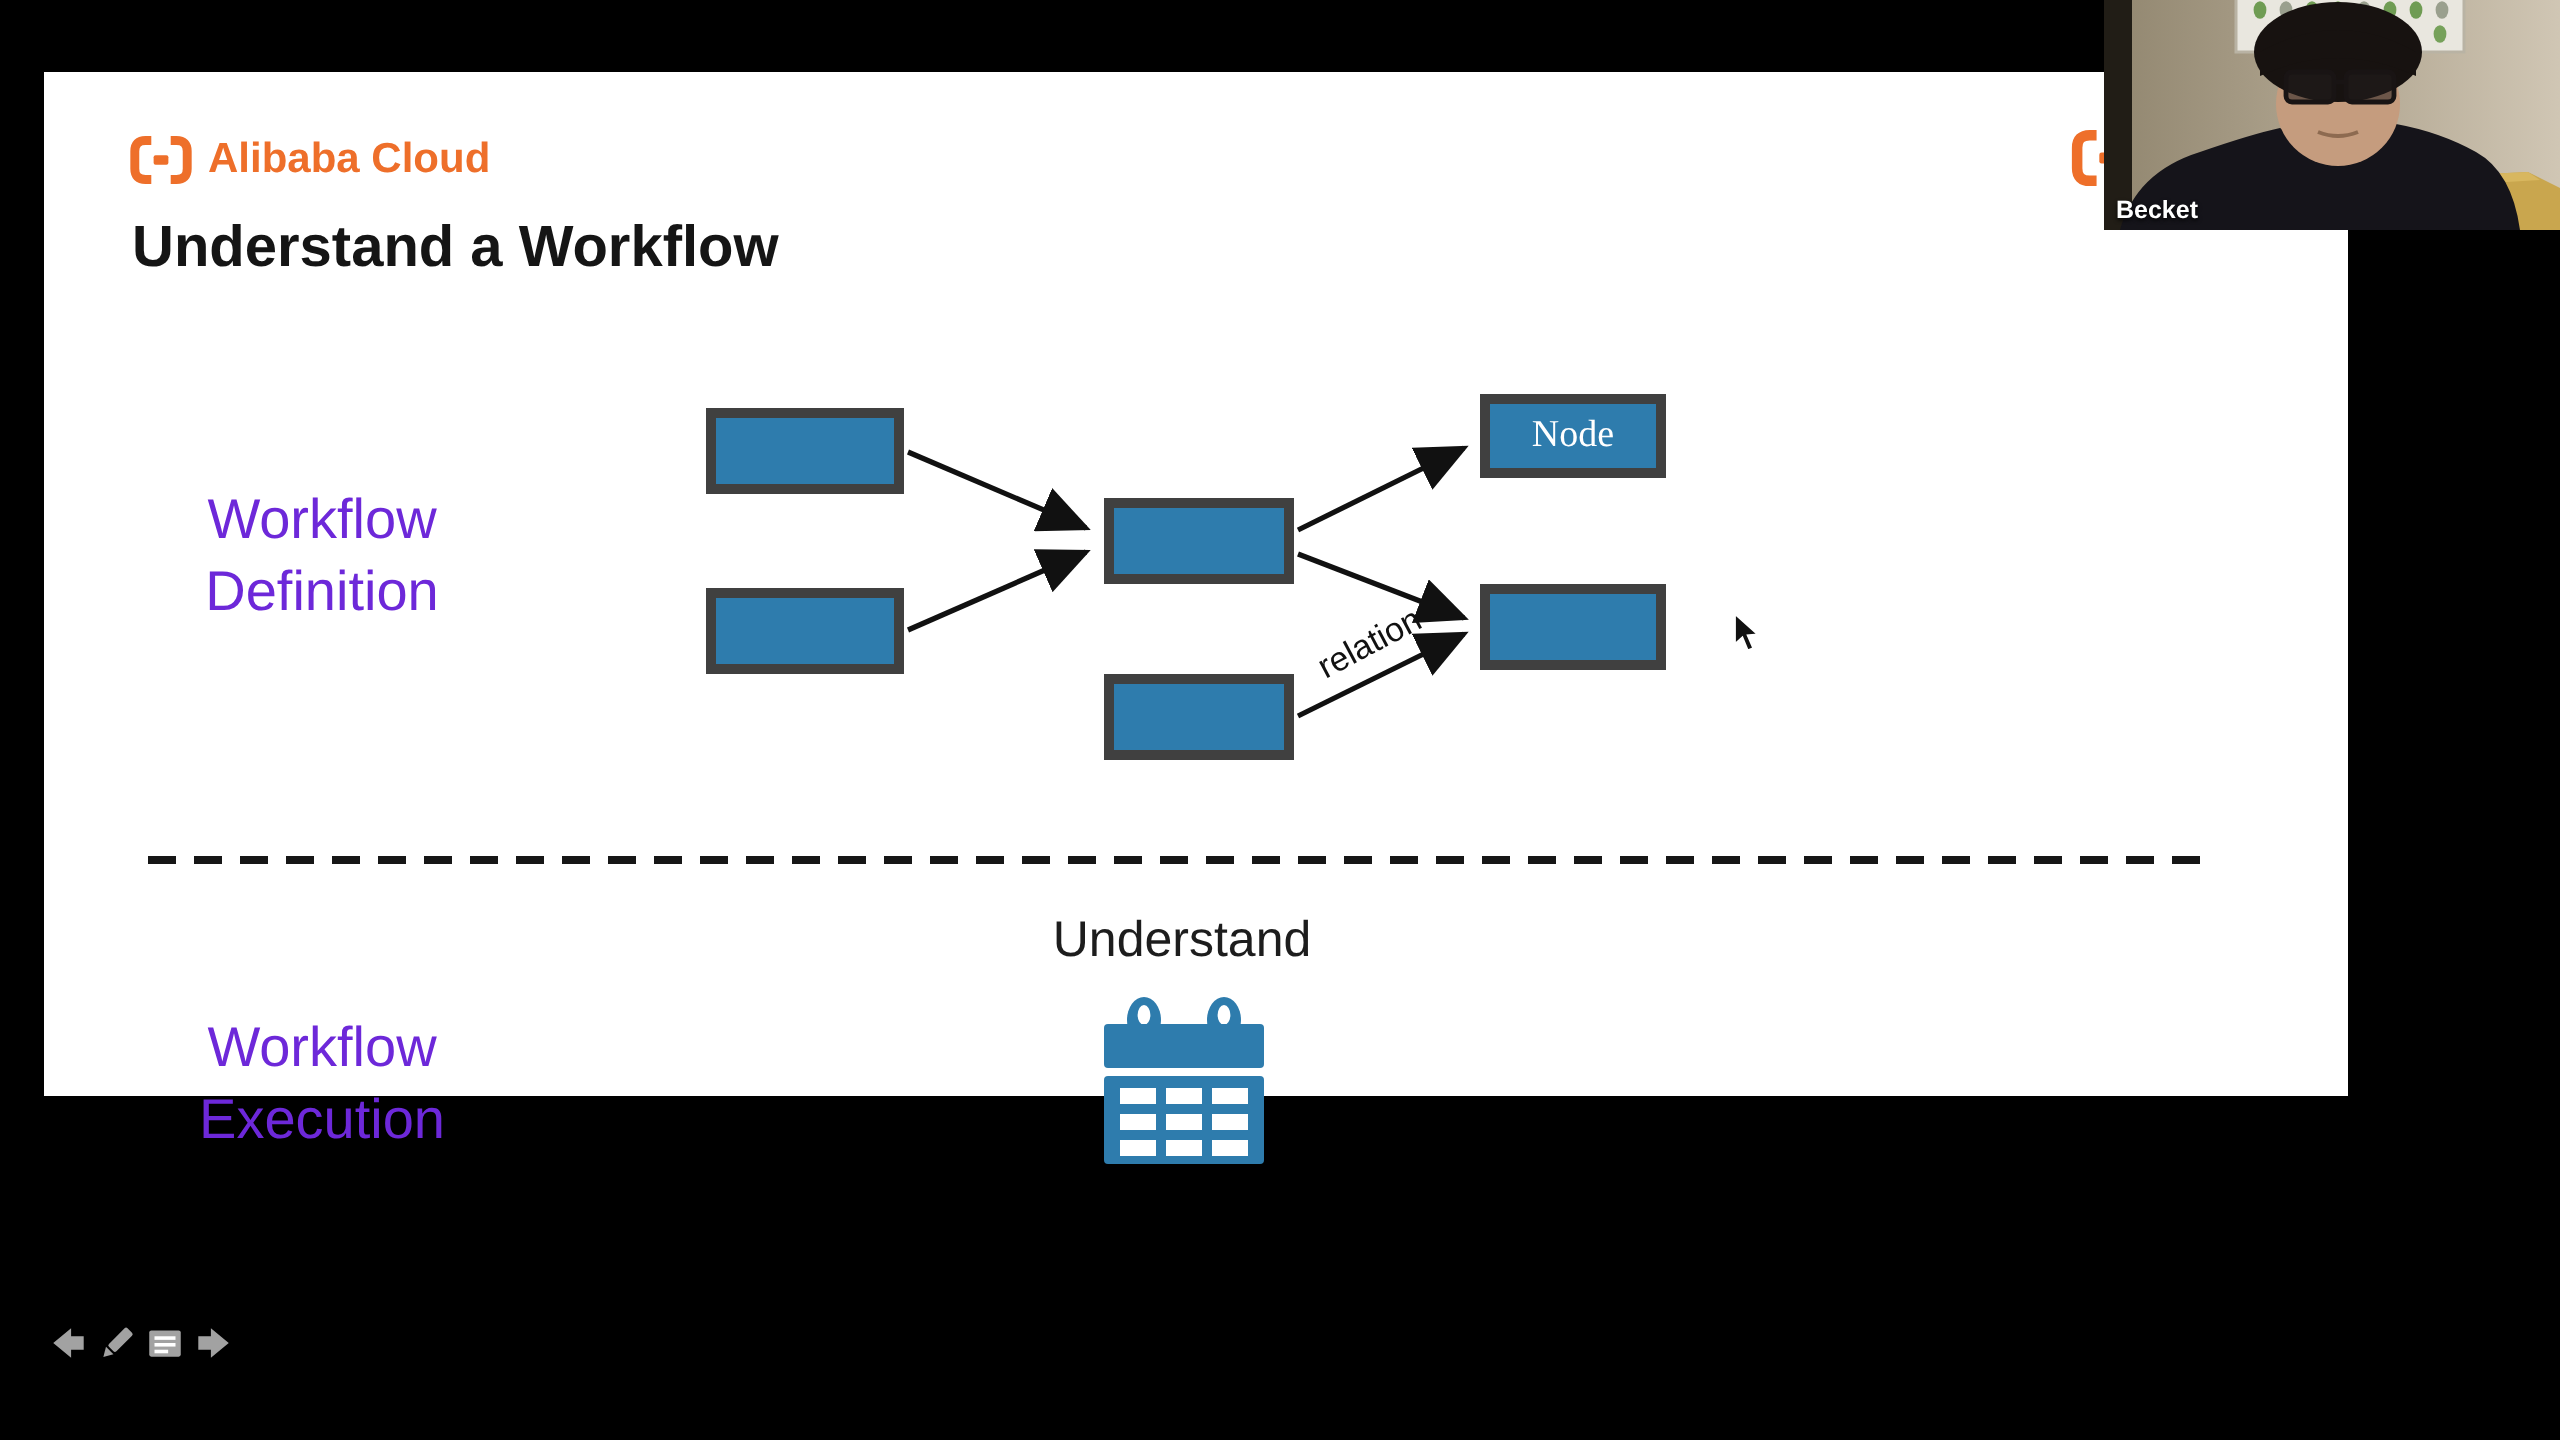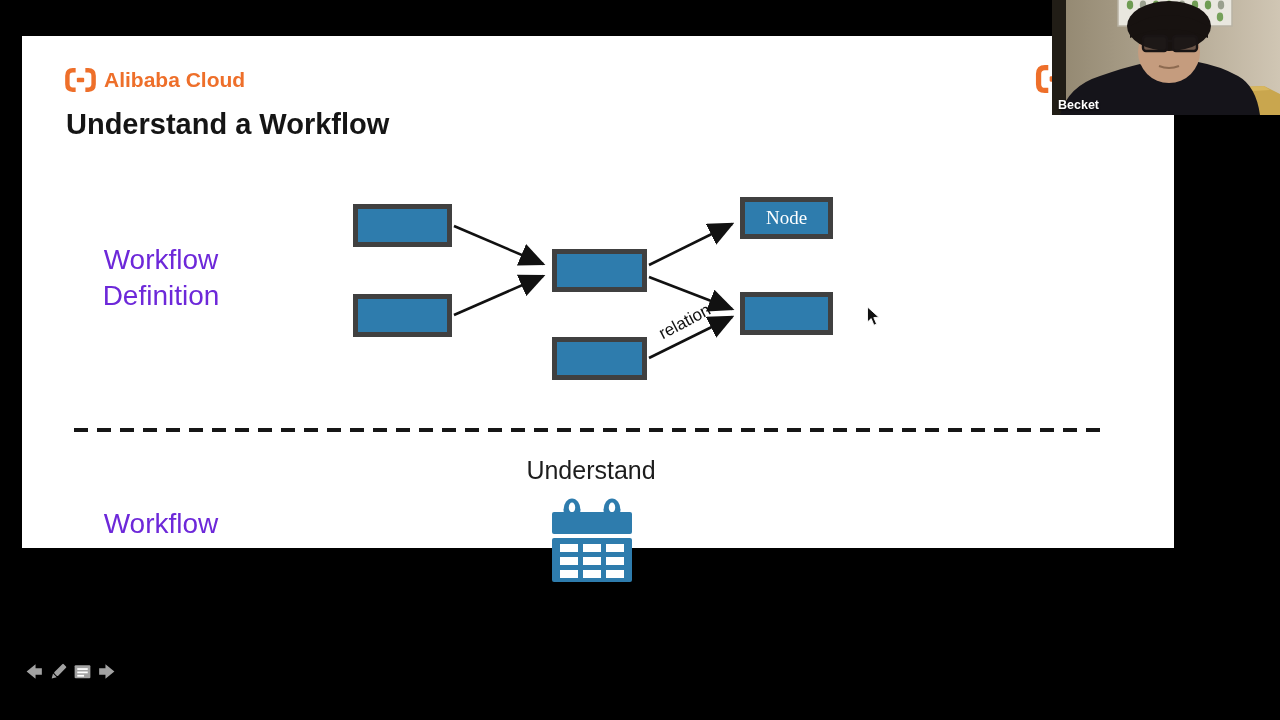--- a/index.html
+++ b/index.html
@@ -85,20 +85,21 @@
     </svg>
 
     <h1 class="title">Understand a Workflow</h1>
 
     <div class="side-label" id="def-label">
       <div>Workflow</div>
       <div>Definition</div>
     </div>
     <div class="side-label" id="exec-label">
       <div>Workflow</div>
+      <div>Execution</div>
     </div>
 
     <svg class="arrows" viewBox="0 0 1152 648">
       <defs>
         <marker id="ah" markerWidth="10" markerHeight="9" refX="9" refY="4.5" orient="auto">
           <path d="M0,0 L10,4.5 L0,9 Z" fill="#111"></path>
         </marker>
       </defs>
       <g stroke="#111" stroke-width="2.6" fill="none">
         <line x1="432" y1="190" x2="521" y2="228" marker-end="url(#ah)"></line>

